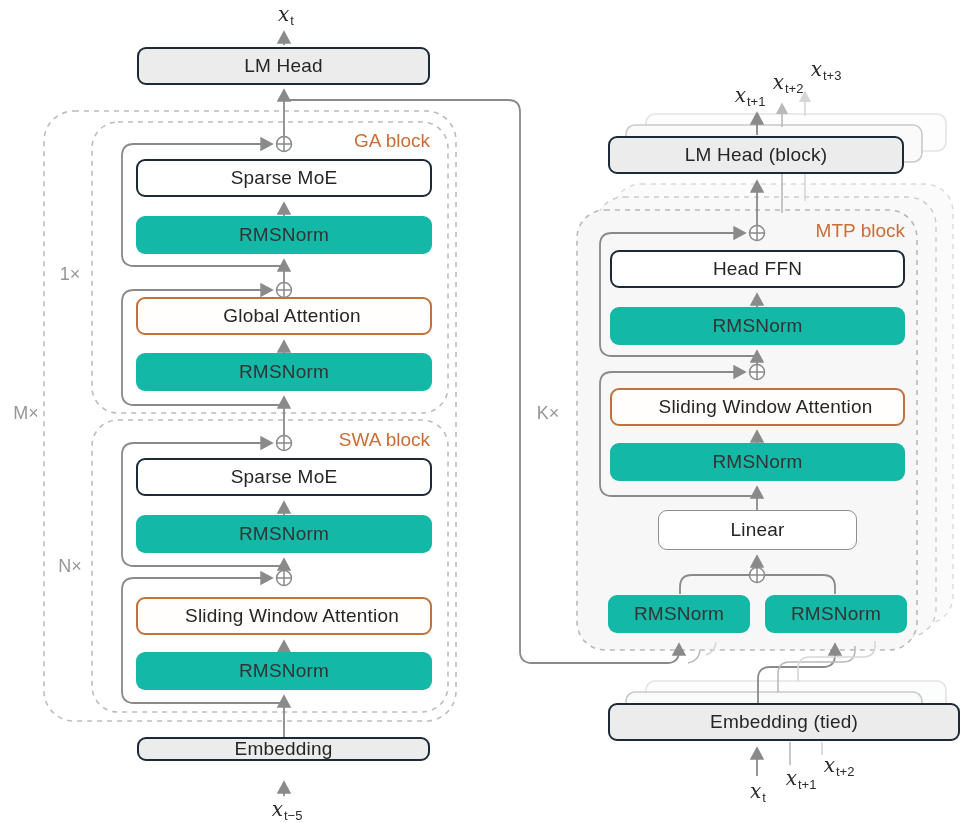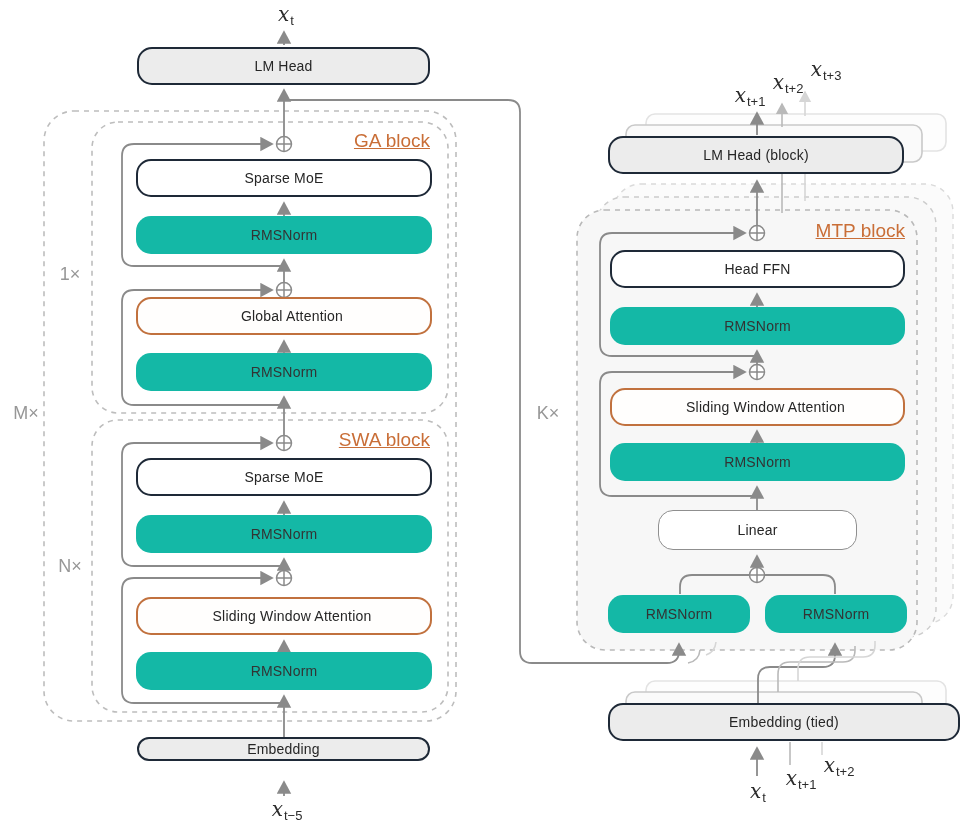--- a/index.html
+++ b/index.html
@@ -1,27 +1,27 @@
 <!DOCTYPE html>
 <html><head>
 <meta charset="utf-8">
 <style>
   html,body{margin:0;padding:0;background:#ffffff;}
   .canvas{position:relative;width:960px;height:823px;background:#ffffff;overflow:hidden;
           font-family:"Liberation Sans",sans-serif;}
   svg.wires{position:absolute;left:0;top:0;width:960px;height:823px;}
   .node{position:absolute;display:flex;align-items:center;justify-content:center;
-        box-sizing:border-box;border-radius:15px;font-size:14px;color:#262626;
+        box-sizing:border-box;border-radius:9px;font-size:19px;color:#262626;
         background:#ffffff;letter-spacing:.2px;}
   .fill-gray{background:#ececec;}
   .bd-dark{border:2.5px solid #1e2937;}
   .bd-orange{border:2px solid #c1713e;background:#fffefd;padding-left:16px;}
   .bd-gray{border:1.8px solid #8f8f8f;}
   .plain{background:#14b8a6;color:#333333;}
-  .blocklabel{position:absolute;color:#c96e37;font-size:19px;font-weight:500;white-space:nowrap;text-decoration:underline;}
+  .blocklabel{position:absolute;color:#c96e37;font-size:19px;font-weight:500;white-space:nowrap;}
   .mult{position:absolute;color:#979797;font-size:18px;white-space:nowrap;text-align:center;}
   .math{position:absolute;transform:translateX(-50%);color:#2b2b2b;font-size:20px;white-space:nowrap;}
   .math .mi{font-family:"DejaVu Serif",serif;font-style:italic;}
   .math .msub{font-size:13px;vertical-align:-4px;margin-left:1px;font-family:"Liberation Sans",sans-serif;}
 </style>
 </head>
 <body>
 
 <div class="canvas">
 

